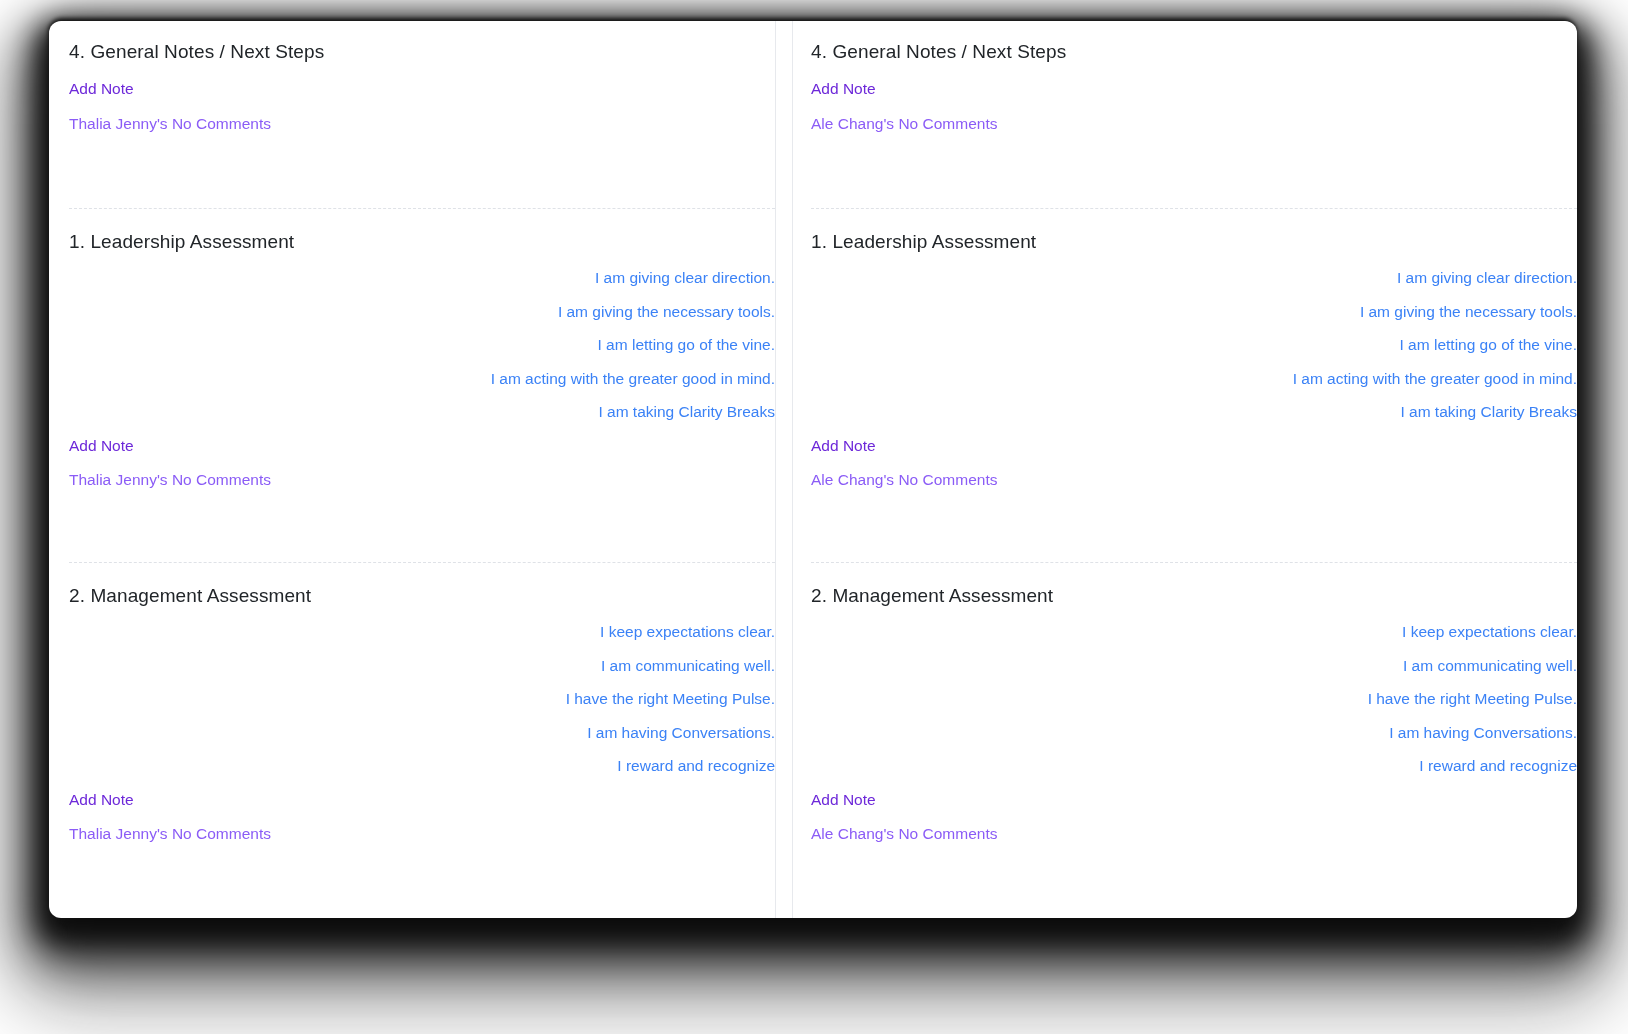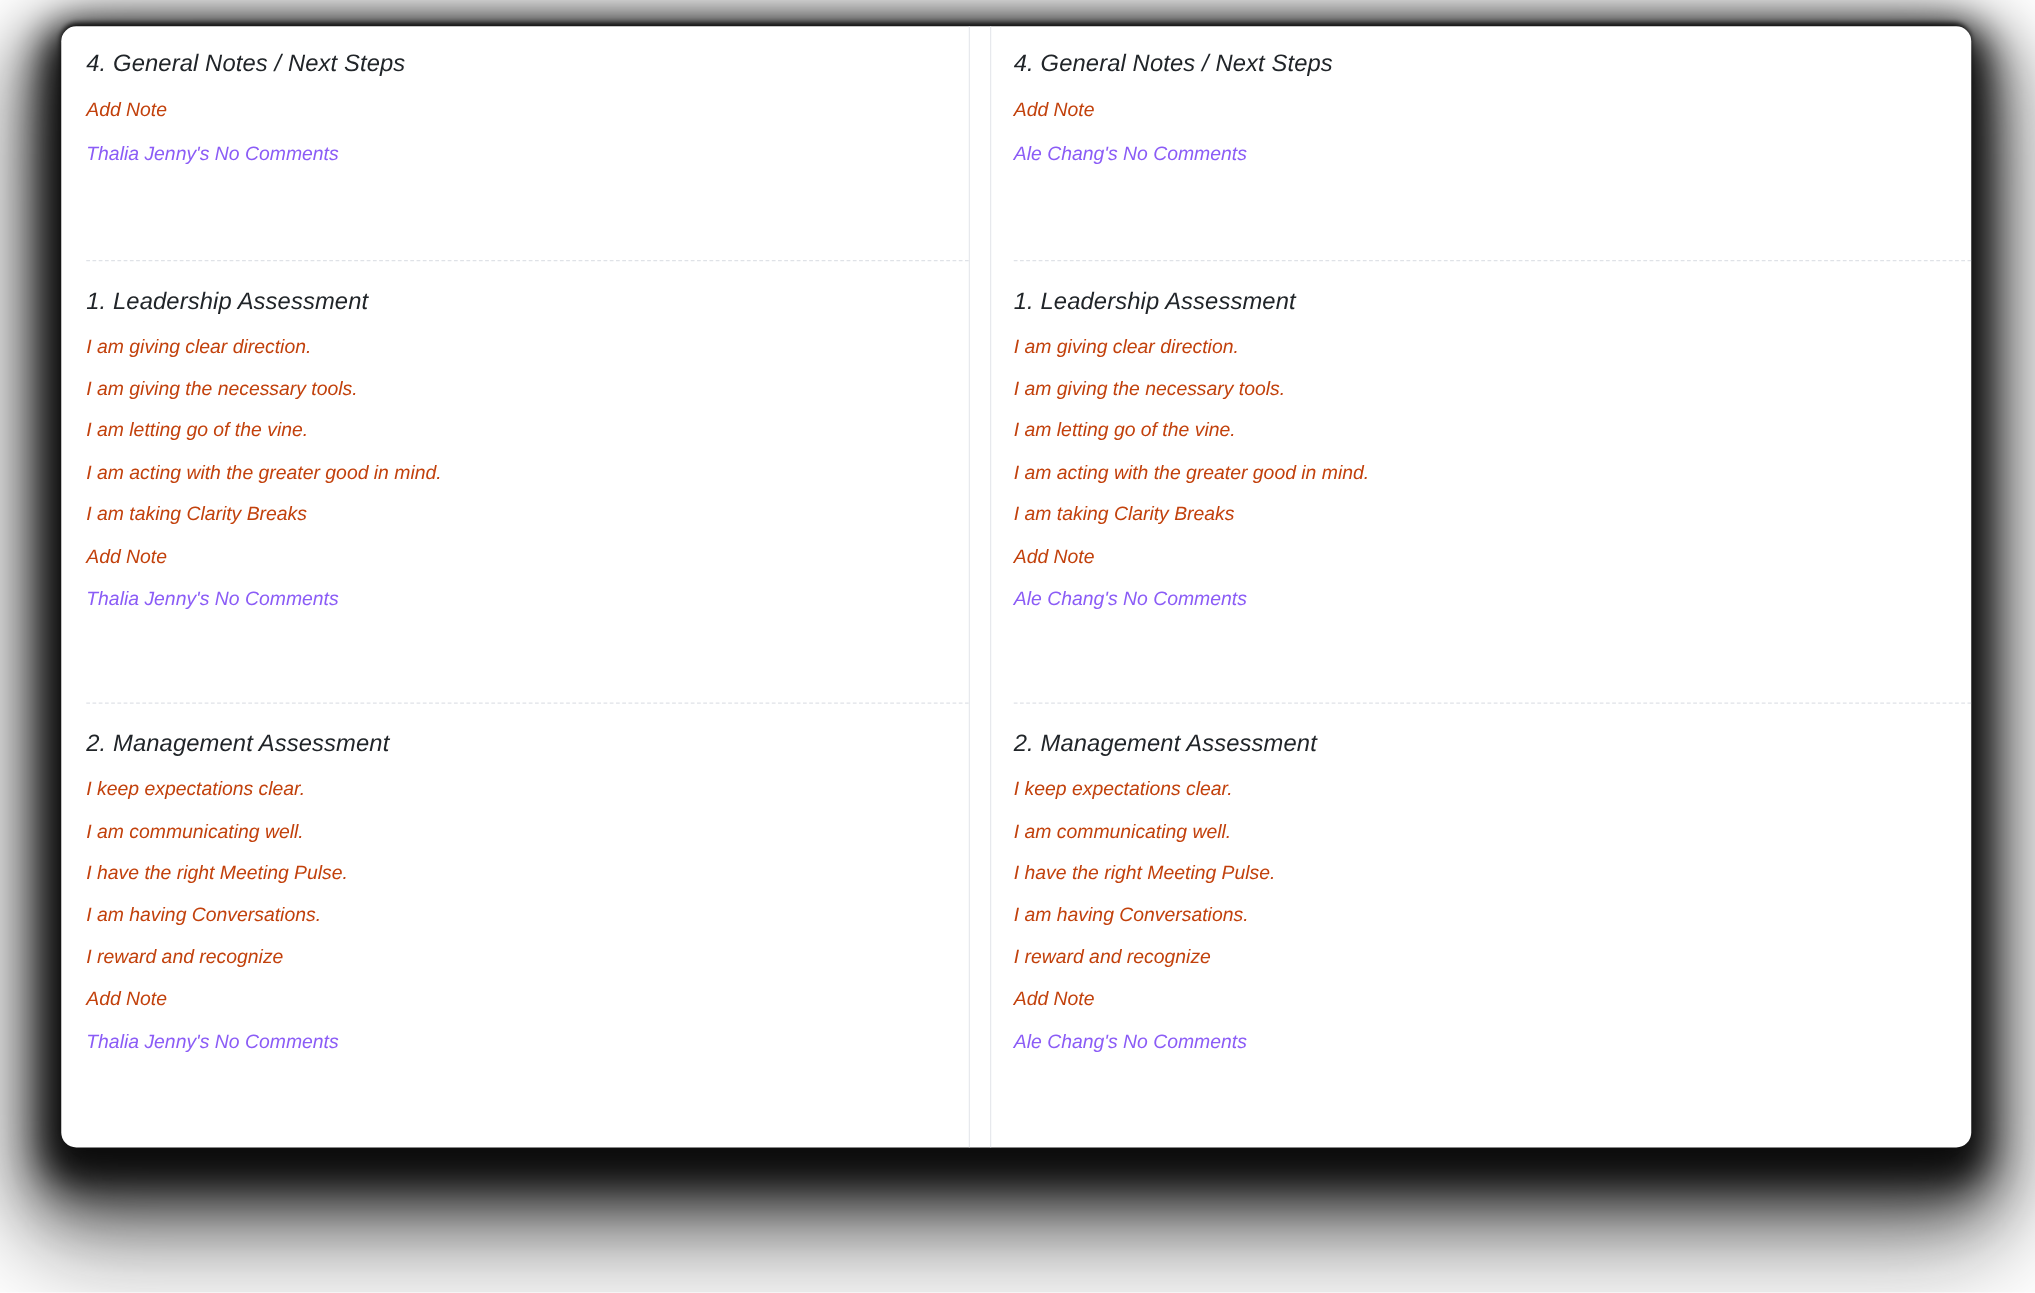--- a/index.html
+++ b/index.html
@@ -44,21 +44,20 @@
     position: absolute;
     left: 49px;
     top: 21px;
     width: 1528px;
     height: 897px;
     background: #ffffff;
     border-radius: 12px;
     overflow: hidden;
     display: flex;
     flex-direction: row;
-    font-style: italic;
   }
 
   
   .column {
     position: relative;
     box-sizing: border-box;
   }
   .column.left {
     width: 726px;
     padding-left: 20px;
@@ -108,28 +107,29 @@
     font-size: 19px;
     line-height: 24px;
     color: #212529;
     font-weight: 400;
     letter-spacing: 0.1px;
     margin: 0 0 14px 0;
   }
   .item {
     font-size: 15.5px;
     line-height: 19px;
-    color: #c2410c;
+    color: #3b82f6;
     font-weight: 400;
     margin: 0 0 14.5px 0;
+    text-align: right;
   }
   .add-note {
     font-size: 15.5px;
     line-height: 19px;
-    color: #c2410c;
+    color: #6d28d9;
     font-weight: 500;
     margin: 0 0 15px 0;
     cursor: pointer;
     display: inline-block;
   }
   .comments {
     font-size: 15.5px;
     line-height: 19px;
     color: #8b5cf6;
     font-weight: 400;

